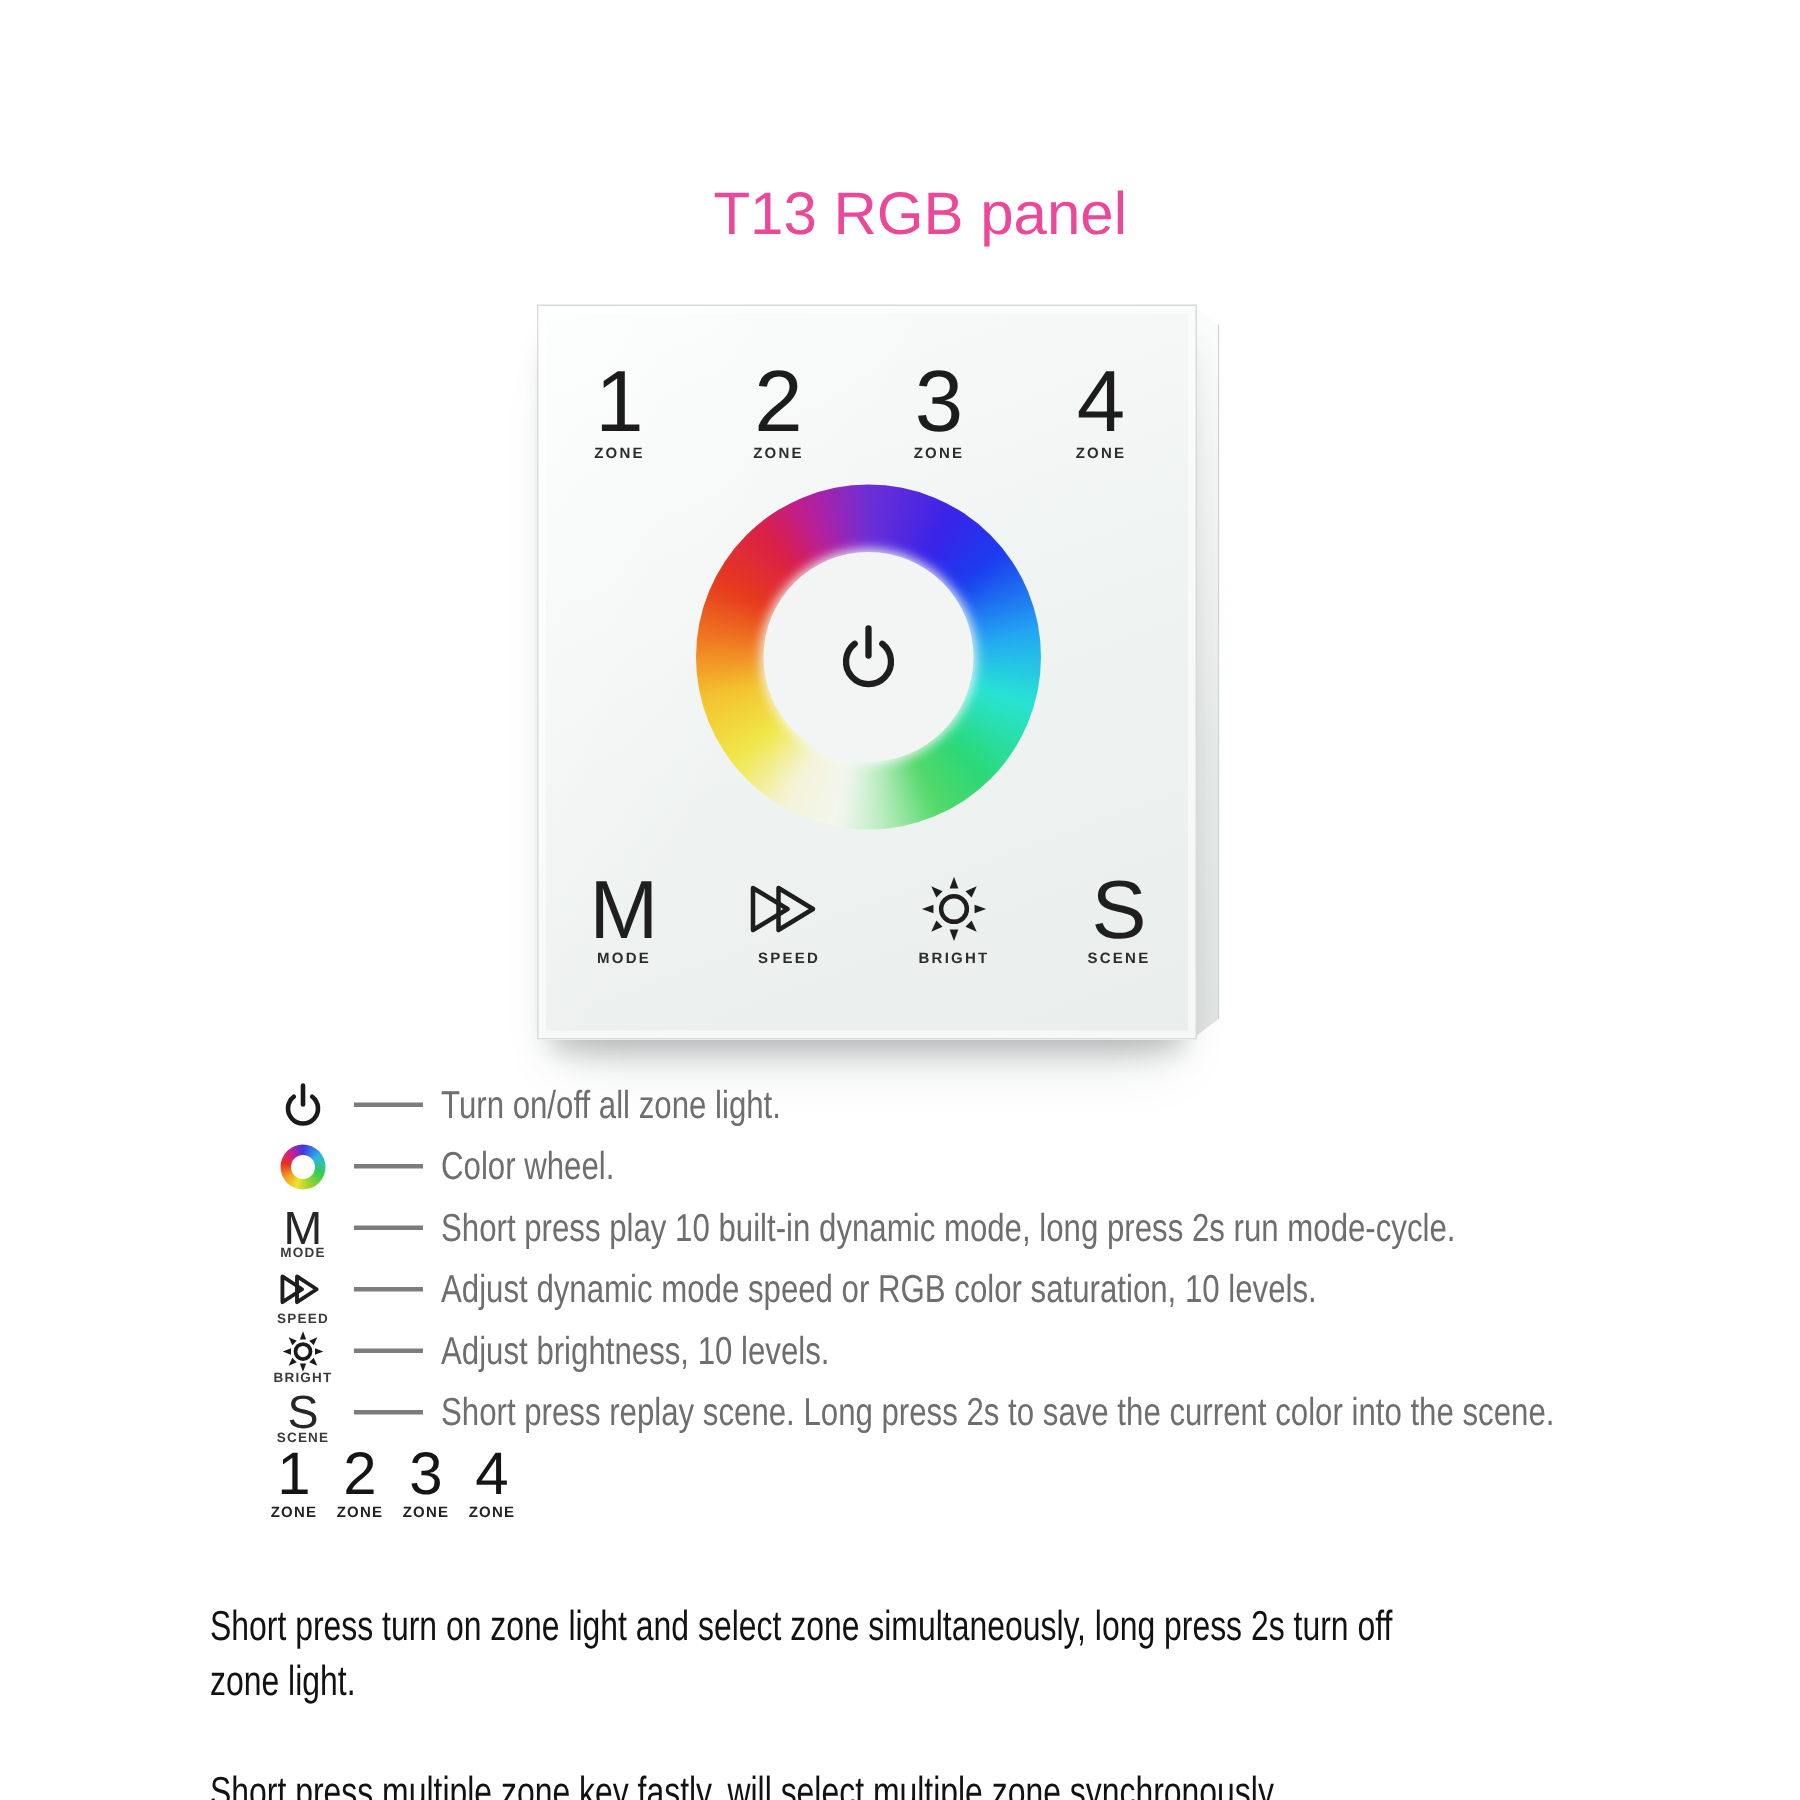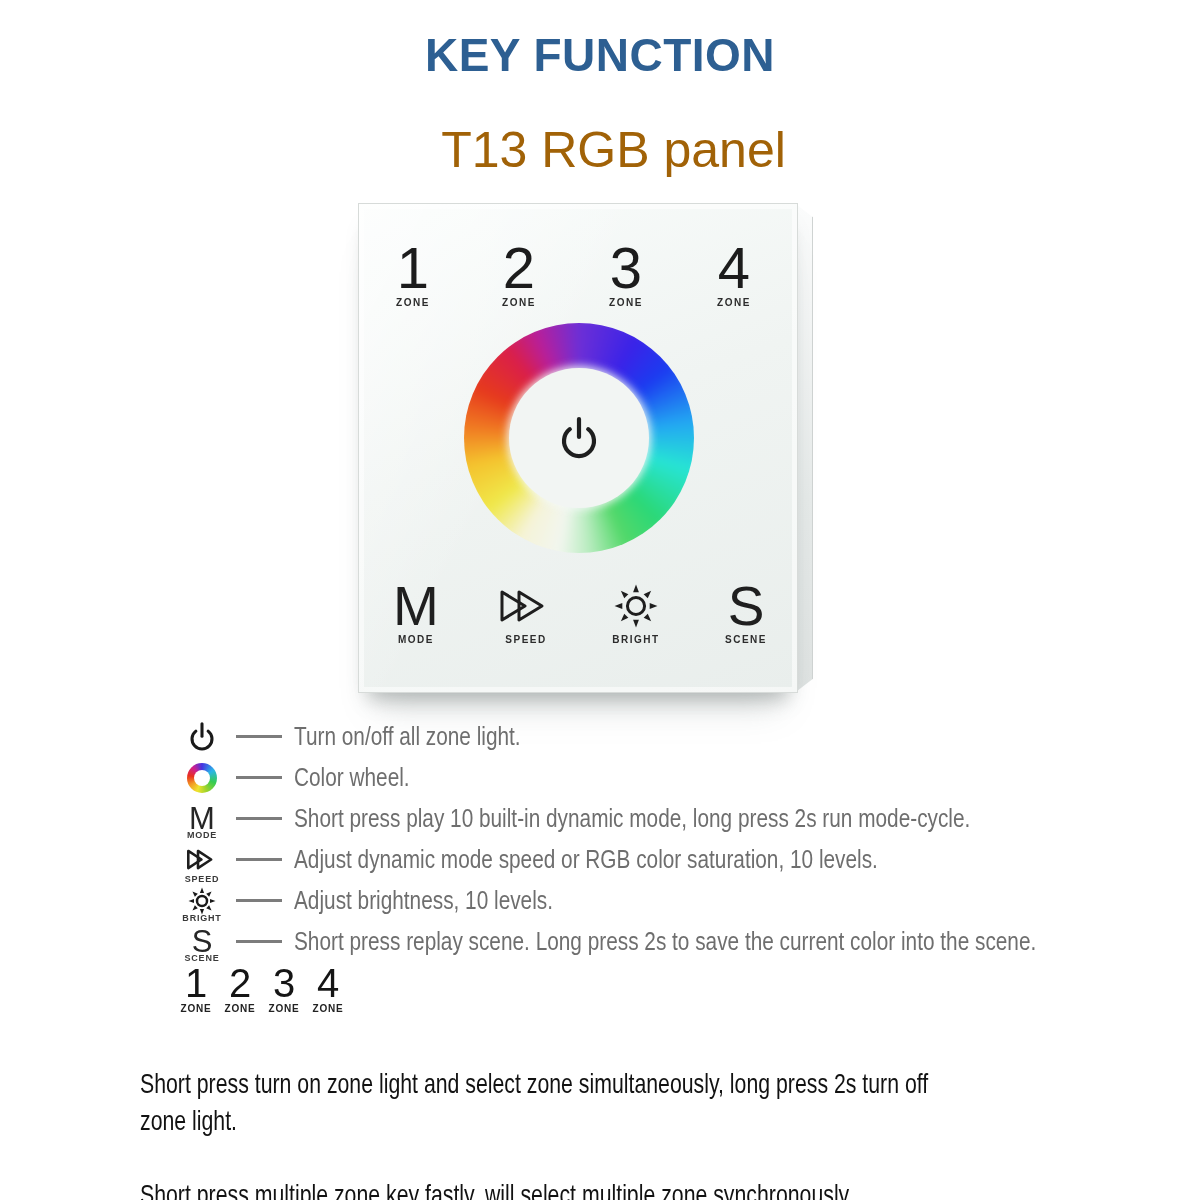--- a/index.html
+++ b/index.html
@@ -10,21 +10,21 @@
     font-family:"Liberation Sans", sans-serif; color:#141414;
   }
 
   
   .title {
     position:absolute; top:28px; left:0; width:1200px; text-align:center;
     font-size:46px; font-weight:700; letter-spacing:0.5px; color:#2d5f92;
   }
   .subtitle {
     position:absolute; top:121px; left:0; width:1200px; text-align:center;
-    font-size:50px; font-weight:400; color:#a16207;padding-left:27px;
+    font-size:40px; font-weight:400; color:#ec4899;padding-left:27px;
   }
 
   
   .panel-wrap { position:absolute; left:358px; top:203px; width:456px; height:490px; }
   .panel-face {
     position:absolute; left:0; top:0; width:440px; height:490px;
     background:linear-gradient(160deg,#f9fcfb 0%,#f0f4f2 45%,#e9eeec 100%);
     border:1px solid #d7dbd9;
     box-shadow: inset 0 0 0 5px rgba(255,255,255,0.55),
                 0 16px 18px -10px rgba(100,110,108,0.40),
@@ -105,21 +105,20 @@
     transform:scaleX(0.76); transform-origin:0 0;
     white-space:pre-line;
   }
   .paragraphs p { margin:0; }
 </style>
 </head>
 <body>
 
 <div class="page">
 
-  <div class="title">KEY FUNCTION</div>
   <div class="subtitle">T13 RGB panel</div>
 
   <div class="panel-wrap">
     <div class="panel-side"></div>
     <div class="panel-face">
 
       <div class="zone-cell zc1">
         <div class="zone-digit">1</div>
         <div class="zone-label">ZONE</div>
       </div>

